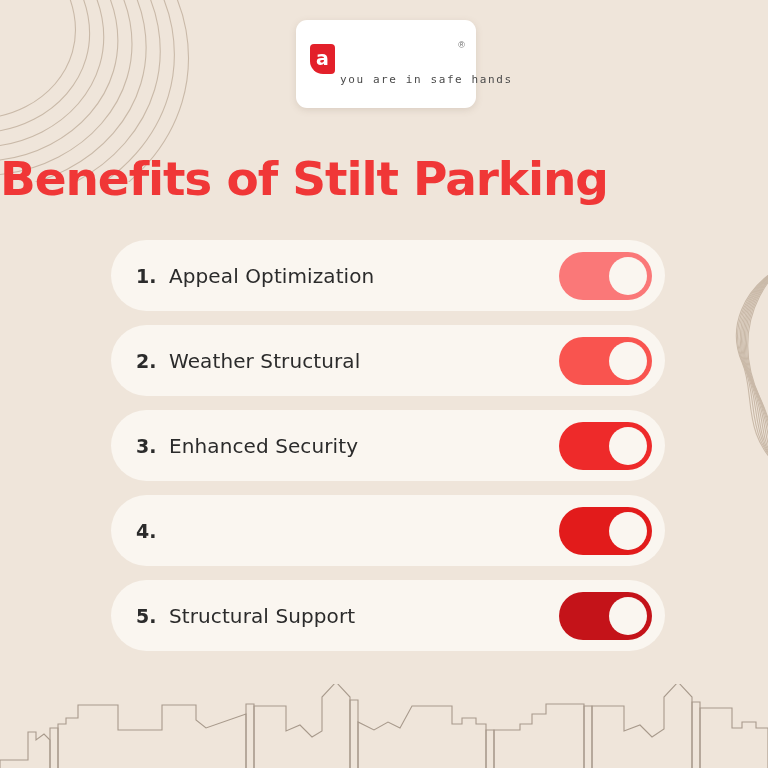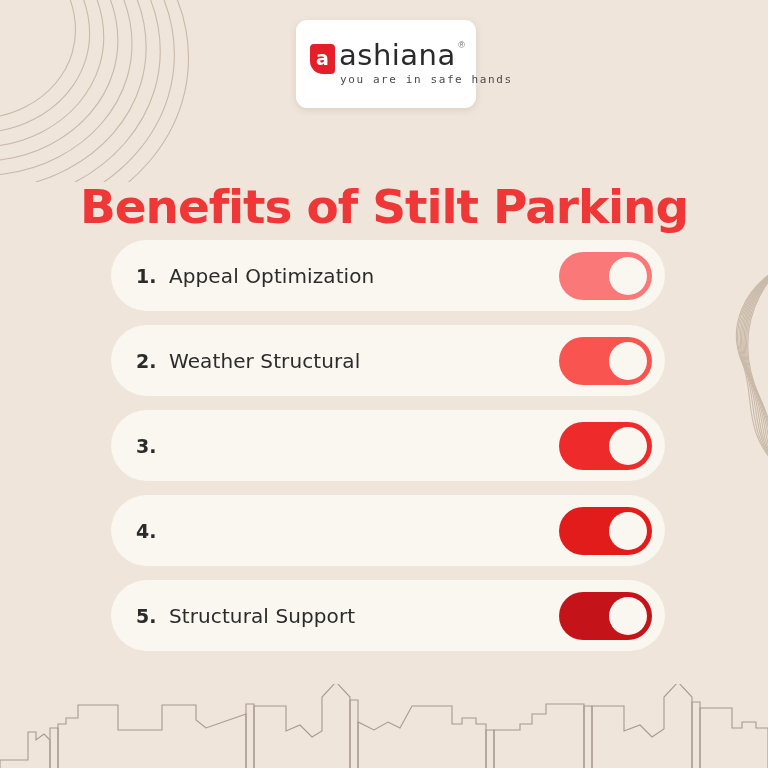--- a/index.html
+++ b/index.html
@@ -63,28 +63,26 @@
     position:absolute; left:30px; top:32px;
     font-family:"DejaVu Sans Mono", monospace;
     font-size:11px; letter-spacing:1.6px;
     color:#4A4A4A; white-space:nowrap;
   }
 
   
   .title {
     position:absolute;
     left:0; right:0; top:151px;
-    text-align:center;
     font-family:"DejaVu Sans", sans-serif;
     font-size:47px;
     font-weight:bold;
     letter-spacing:-1.1px;
     color:#F03737;
     white-space:nowrap;
-    margin-top:28px;
   }
 
   
   .list {
     position:absolute;
     left:111px; top:240px;
     width:554px;
     display:flex; flex-direction:column;
     gap:14px;
   }
@@ -155,21 +153,20 @@
       <path d="M180 -26 C86 -2 58 72 88 136 C118 200 86 224 176 260"></path>
       <path d="M188 -30 C88 -6 58 72 90 140 C122 208 88 230 184 266"></path>
     </g>
   </svg>
 
   <div class="logo-card">
     <div class="logo-inner">
       <div class="logo-mark">
         <span>a</span>
       </div>
-      <div class="logo-word">ashiana</div>
       <div class="logo-reg">®</div>
       <div class="logo-tag">you are in safe hands</div>
     </div>
   </div>
 
   <div class="title">Benefits of Stilt Parking</div>
 
   <div class="list">
       <div class="row">
         <div class="row-num">1.</div>
@@ -180,20 +177,21 @@
       </div>
       <div class="row">
         <div class="row-num">2.</div>
         <div class="row-label">Weather Structural</div>
         <div class="toggle" style="background: rgb(249, 84, 79);">
           <div class="knob"></div>
         </div>
       </div>
       <div class="row">
         <div class="row-num">3.</div>
+        <div class="row-label">Enhanced Security</div>
         <div class="toggle" style="background: rgb(238, 42, 42);">
           <div class="knob"></div>
         </div>
       </div>
       <div class="row">
         <div class="row-num">4.</div>
         <div class="toggle" style="background: rgb(226, 27, 27);">
           <div class="knob"></div>
         </div>
       </div>

